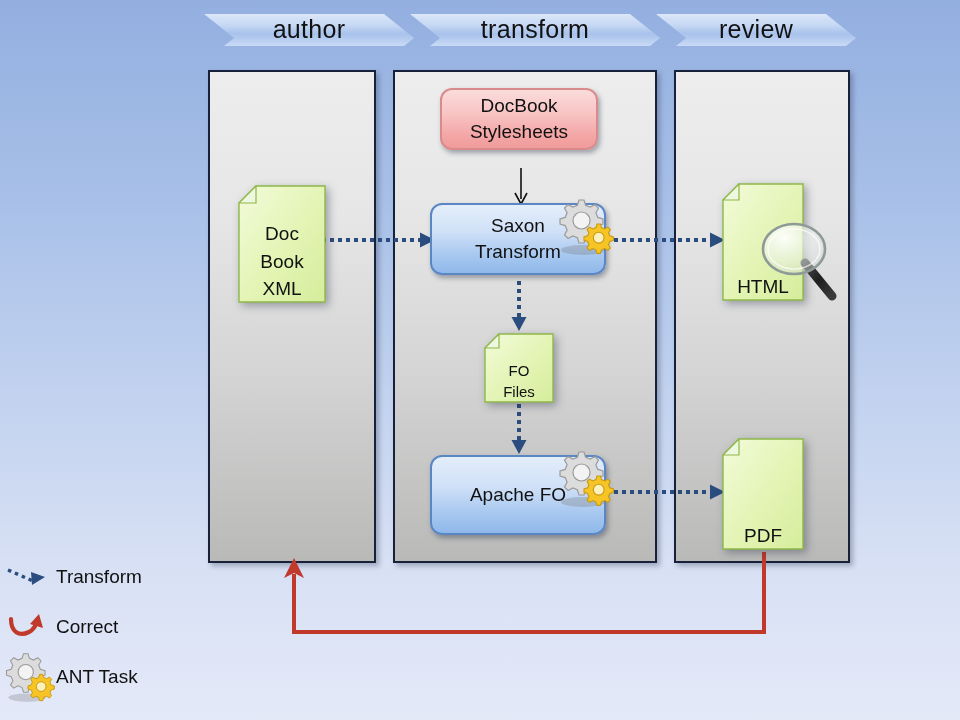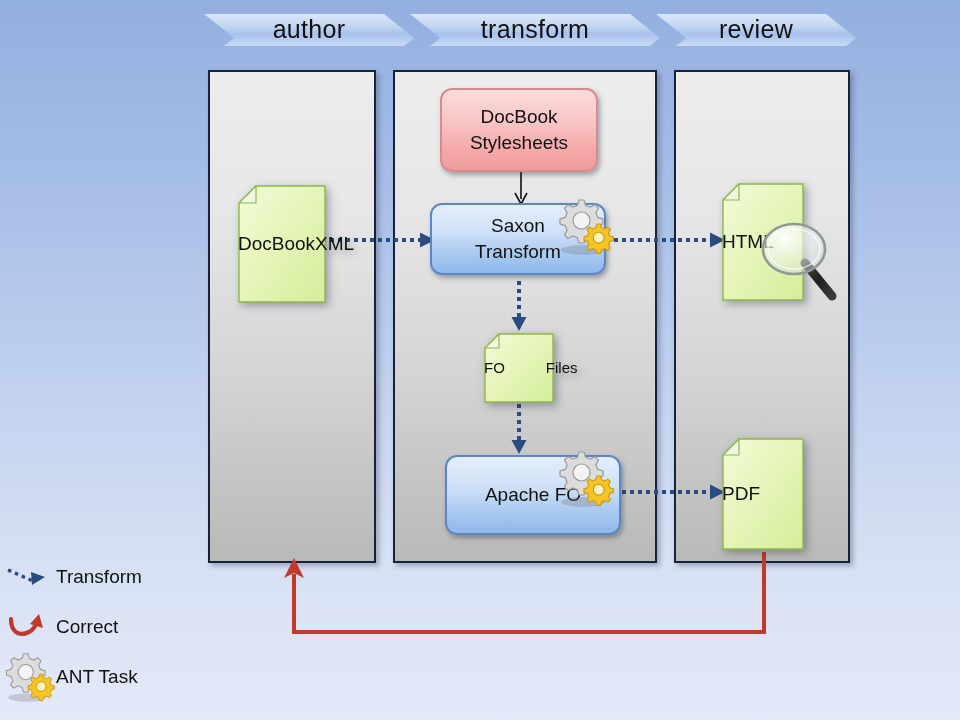--- a/index.html
+++ b/index.html
@@ -73,22 +73,22 @@
     box-sizing: border-box;
     filter: drop-shadow(3px 3px 4px rgba(30,40,60,.38));
   }
   .doc .docsvg { display: block; width: 100%; height: 100%; }
   .doc .doclabel {
     position: absolute;
     left: 0; right: 0;
     top: 0; bottom: 0;
     display: flex;
     align-items: center;
-    justify-content: flex-start;
-    flex-direction: row;
+    justify-content: flex-end;
+    flex-direction: column;
     text-align: center;
     color: #111;
     line-height: 1.45;
     pointer-events: none;
   }
 
   
   .conn { position: absolute; }
   .conn svg { display: block; overflow: visible; }
 
@@ -211,21 +211,21 @@
       <path d="M18 1 L87 1 L87 117 L1 117 L1 18 Z" fill="url(#gDocA)" stroke="#8fb84a" stroke-width="1.4"></path>
       <path d="M18 1 L1 18 L18 18 Z" fill="#eef7e0" stroke="#8fb84a" stroke-width="1.2"></path>
     </svg>
     <div class="doclabel" style="font-size:19px;">
       <span>Doc</span>
       <span>Book</span>
       <span>XML</span>
     </div>
   </div>
 
-  <div class="rbox pink" style="left:440px; top:88px; width:158px; height:84px;">
+  <div class="rbox pink" style="left:440px; top:88px; width:158px; height:62px;">
     <span>DocBook</span>
     <span>Stylesheets</span>
   </div>
 
   <div class="rbox blue" style="left:430px; top:203px; width:176px; height:72px;">
     <span>Saxon</span>
     <span>Transform</span>
   </div>
 
   <div class="gear" style="left:553px; top:196px;">
@@ -249,27 +249,27 @@
       <defs>
         <linearGradient id="gDocB" x1="0" y1="0" x2="1" y2="1">
           <stop offset="0%" stop-color="#f2fbd9"></stop>
             <stop offset="55%" stop-color="#e3f4b4"></stop>
             <stop offset="100%" stop-color="#d5ed9b"></stop>
         </linearGradient>
       </defs>
       <path d="M15 1 L69 1 L69 69 L1 69 L1 15 Z" fill="url(#gDocB)" stroke="#8fb84a" stroke-width="1.4"></path>
       <path d="M15 1 L1 15 L15 15 Z" fill="#eef7e0" stroke="#8fb84a" stroke-width="1.2"></path>
     </svg>
-    <div class="doclabel" style="font-size:15px;gap:41px;">
+    <div class="doclabel" style="font-size:15px;">
       <span>FO</span>
       <span>Files</span>
     </div>
   </div>
 
-  <div class="rbox blue" style="left:445px; top:455px; width:176px; height:80px;">
+  <div class="rbox blue" style="left:430px; top:455px; width:176px; height:80px;">
     <span>Apache FO</span>
   </div>
 
   <div class="gear" style="left:553px; top:448px;">
     <svg width="62" height="62" viewBox="0 0 62 62">
       <g opacity=".28">
         <ellipse cx="30" cy="54" rx="22" ry="5" fill="#6a6a6a"></ellipse>
       </g>
       <g>
         <path fill="#dcdcdc" stroke="#9a9a9a" stroke-width="1.2" d="M26 4 l5 0 1.6 5.2 4.6 1.9 4.7-2.6 3.6 3.6 -2.6 4.7 1.9 4.6 5.2 1.6 0 5 -5.2 1.6 -1.9 4.6 2.6 4.7 -3.6 3.6 -4.7-2.6 -4.6 1.9 -1.6 5.2 -5 0 -1.6-5.2 -4.6-1.9 -4.7 2.6 -3.6-3.6 2.6-4.7 -1.9-4.6 -5.2-1.6 0-5 5.2-1.6 1.9-4.6 -2.6-4.7 3.6-3.6 4.7 2.6 4.6-1.9 Z"></path>

